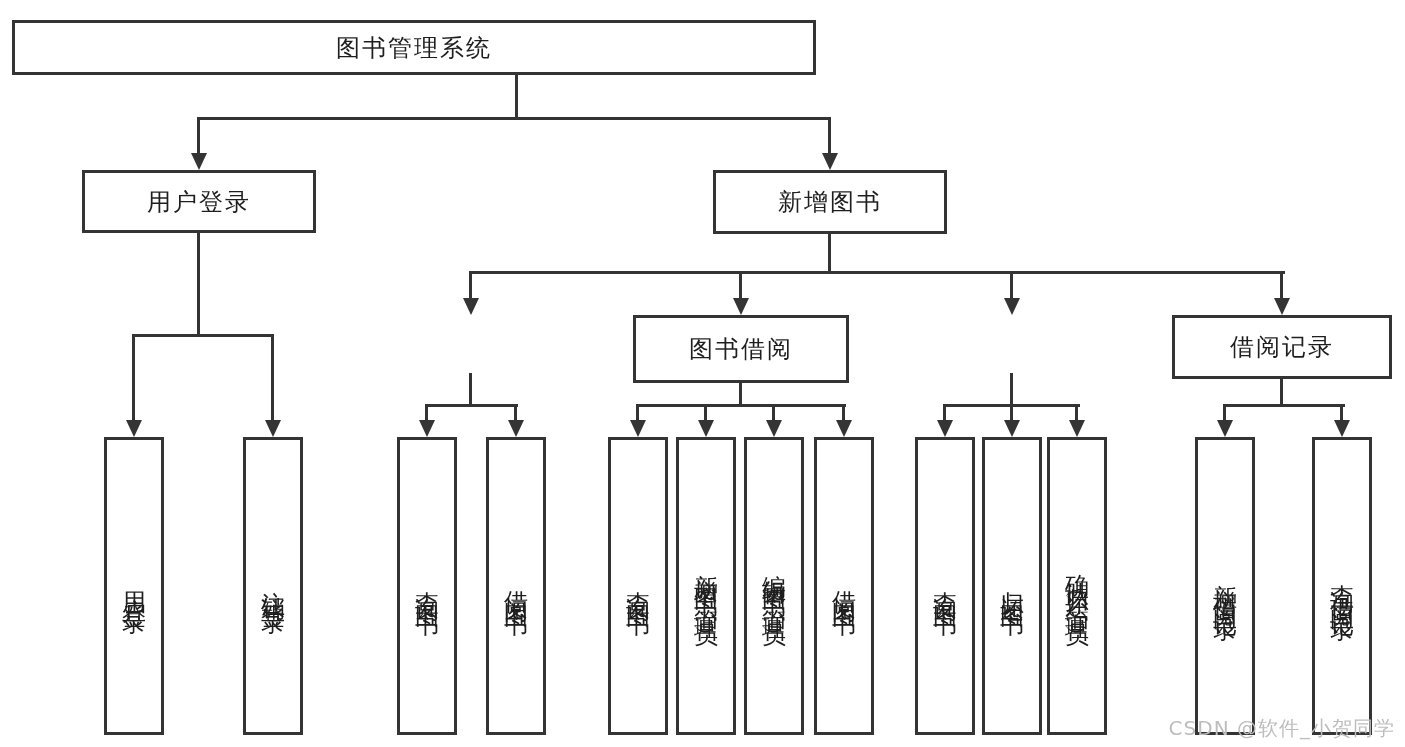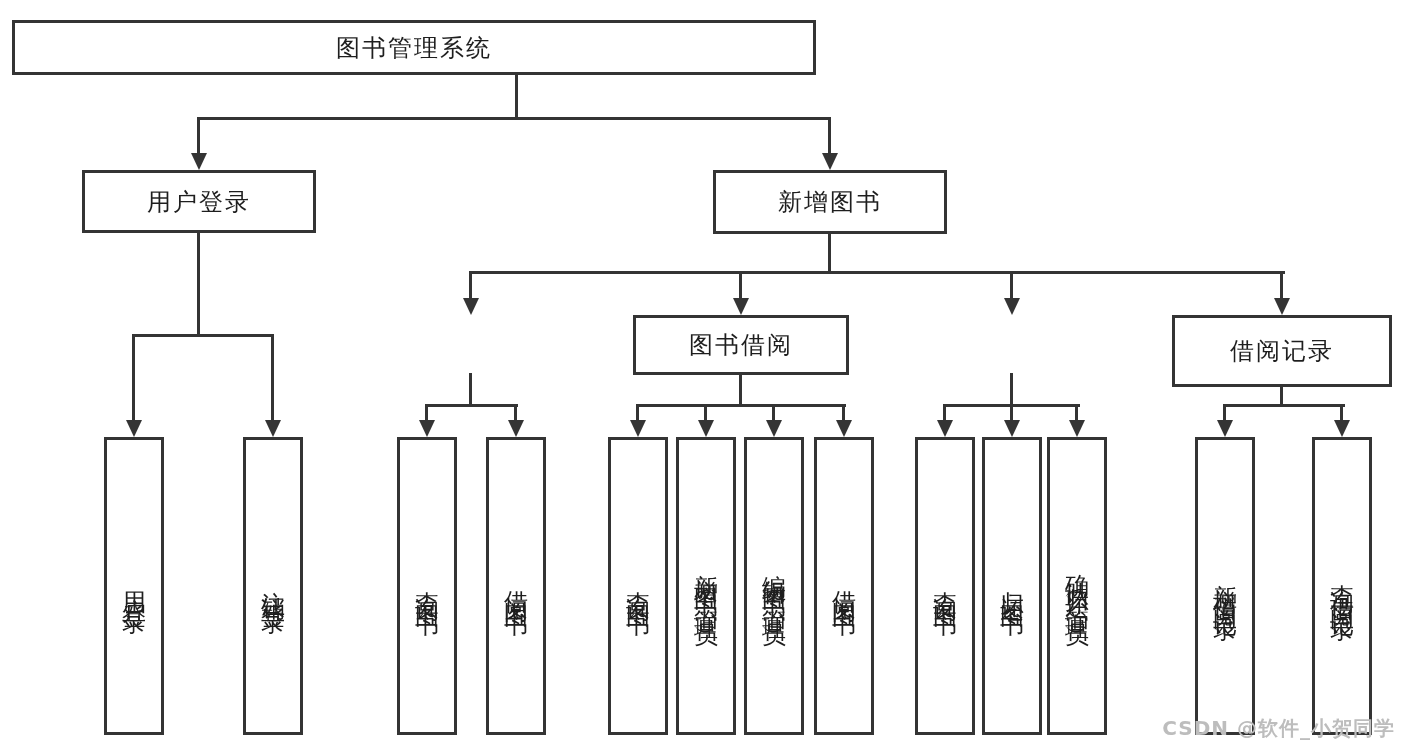--- a/index.html
+++ b/index.html
@@ -68,21 +68,20 @@
   }
   .watermark {
     position: absolute;
     right: 10px;
     bottom: 5px;
     font-size: 20px;
     color: #bdbdbd;
     letter-spacing: 1px;
     z-index: 5;
     white-space: nowrap;
-    font-weight: bold;
   }
 </style>
 </head>
 <body>
 
 <div class="stage">
 
   <div class="box" style="left:12px;top:20px;width:804px;height:55px">
     <span class="hlabel">图书管理系统</span>
   </div>
@@ -112,24 +111,24 @@
   <div class="hline" style="left:469px;top:271px;width:816px"></div>
   <div class="vline" style="left:469px;top:271px;height:29px"></div>
   <div class="arrow" style="left:463px;top:298px"></div>
   <div class="vline" style="left:739px;top:271px;height:29px"></div>
   <div class="arrow" style="left:733px;top:298px"></div>
   <div class="vline" style="left:1010px;top:271px;height:29px"></div>
   <div class="arrow" style="left:1004px;top:298px"></div>
   <div class="vline" style="left:1280px;top:271px;height:29px"></div>
   <div class="arrow" style="left:1274px;top:298px"></div>
 
-  <div class="box" style="left:633px;top:315px;width:216px;height:60px">
+  <div class="box" style="left:633px;top:315px;width:216px;height:68px">
     <span class="hlabel">图书借阅</span>
   </div>
-  <div class="box" style="left:1172px;top:315px;width:220px;height:72px">
+  <div class="box" style="left:1172px;top:315px;width:220px;height:64px">
     <span class="hlabel">借阅记录</span>
   </div>
 
   <div class="vline" style="left:469px;top:373px;height:34px"></div>
   <div class="hline" style="left:425px;top:404px;width:93px"></div>
   <div class="vline" style="left:425px;top:404px;height:18px"></div>
   <div class="arrow" style="left:419px;top:420px"></div>
   <div class="vline" style="left:514px;top:404px;height:18px"></div>
   <div class="arrow" style="left:508px;top:420px"></div>
 

